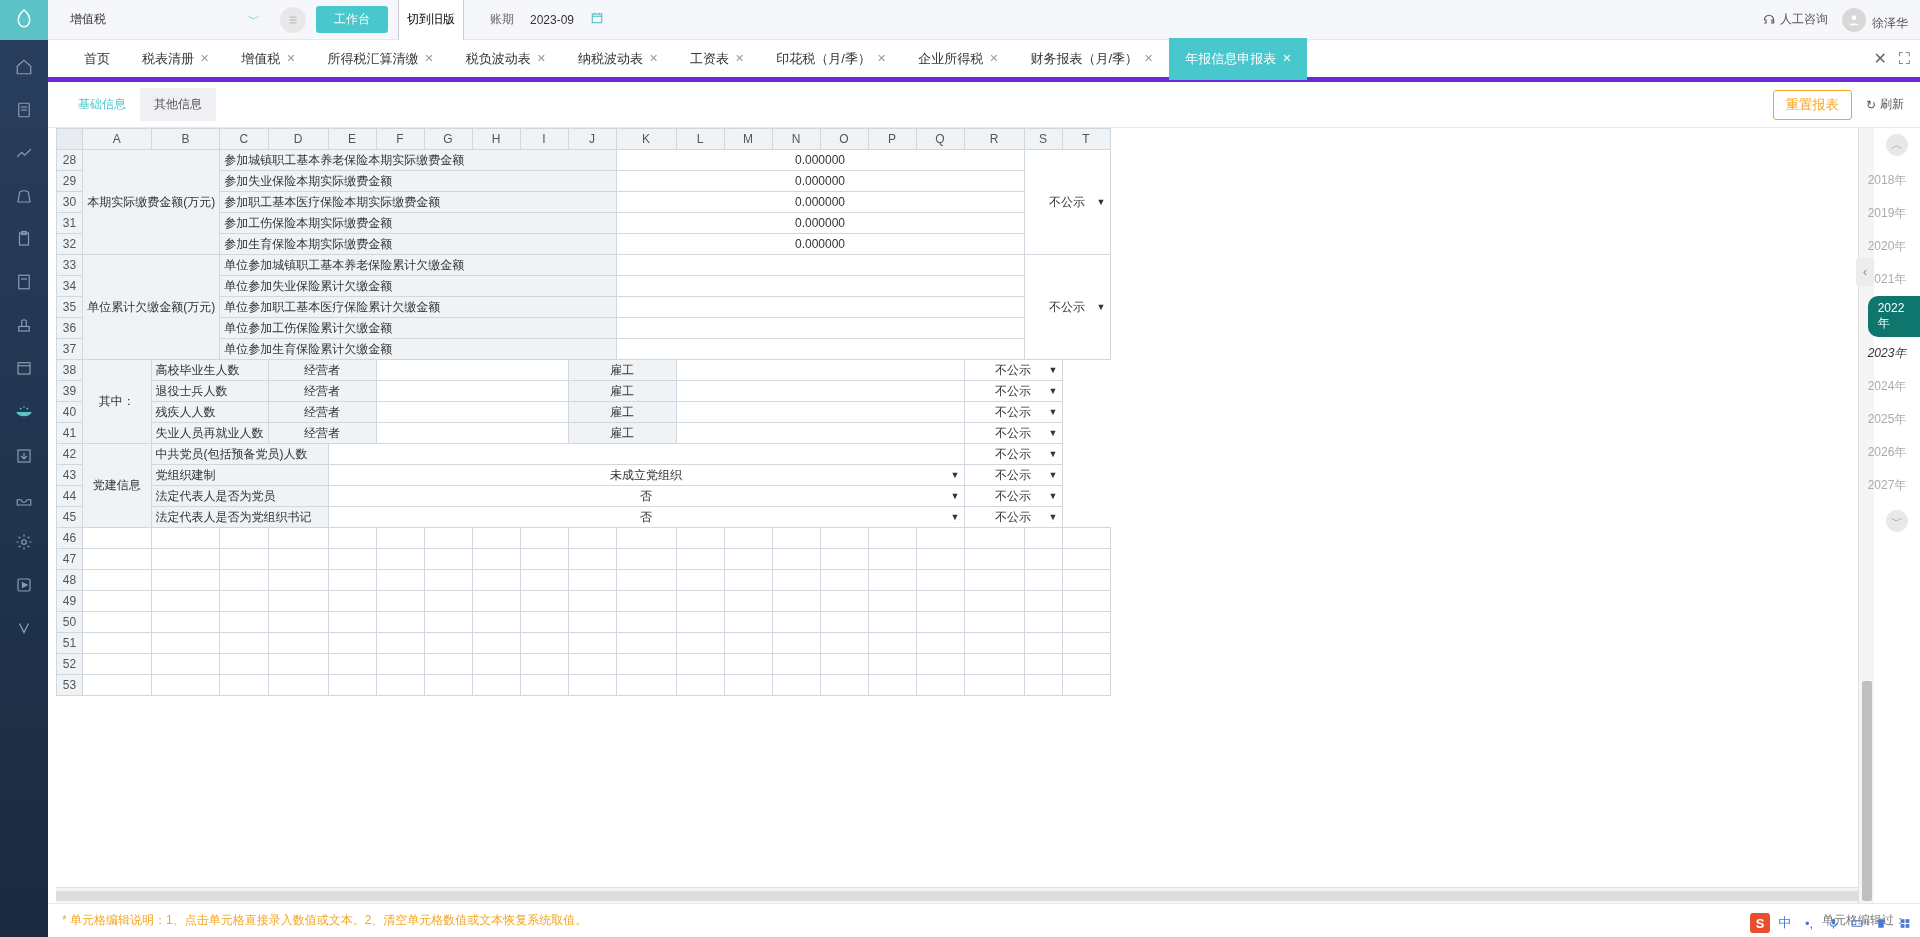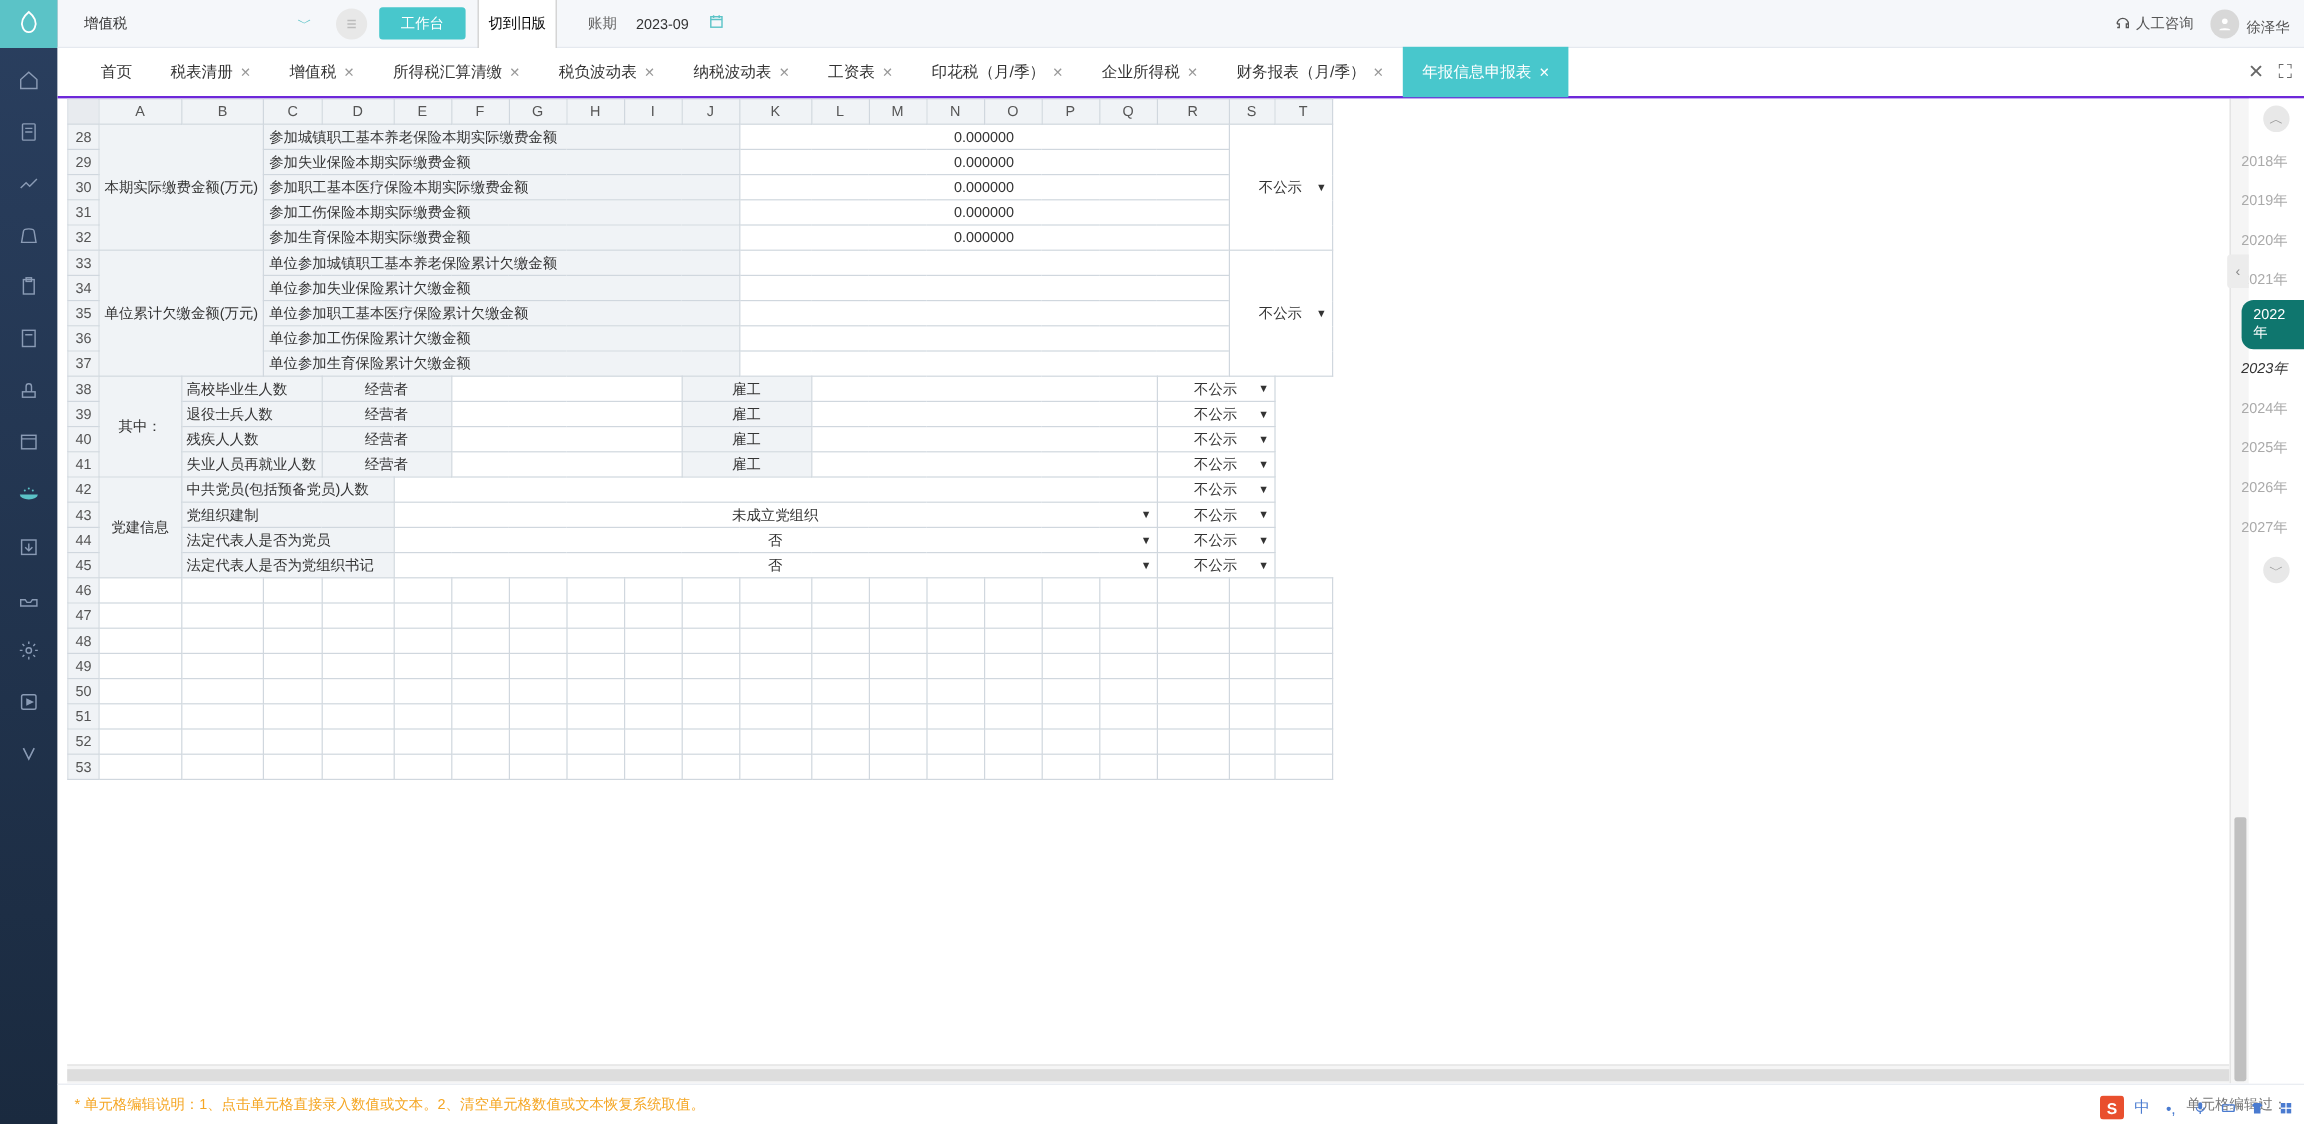--- a/index.html
+++ b/index.html
@@ -27,21 +27,21 @@
 .btn-outline { background: #fff; border: 1px solid #ccc; padding: 21px 8px; border-radius: 3px; cursor: pointer; font-size: 12px; }
 .period-label { color: #666; margin-left: 16px; }
 .period-val { color: #333; margin-left: 6px; }
 .cal-icon { color: #5bc3c7; margin-left: 6px; cursor: pointer; }
 .topbar-right { margin-left: auto; display: flex; align-items: center; gap: 14px; }
 .help-link { display: flex; align-items: center; gap: 4px; color: #555; cursor: pointer; }
 .user-box { display: flex; align-items: flex-end; gap: 6px; color: #555; }
 .avatar { width: 24px; height: 24px; border-radius: 50%; background: #d8d8d8; display:flex;align-items:center;justify-content:center;color:#fff; }
 
 
-.tabs { height: 42px; background: #fff; border-bottom: 2px solid #6d28d9; display: flex; align-items: center; padding-left: 20px; position: relative; }
+.tabs { height: 42px; background: #fff; border-bottom: 5px solid #6d28d9; display: flex; align-items: center; padding-left: 20px; position: relative; }
 .tab { padding: 0 16px; height: 42px; display: flex; align-items: center; gap: 6px; cursor: pointer; color: #333; font-size: 13px; }
 .tab.active { background: #48c7cc; color: #fff; }
 .tab .x { color: #999; font-size: 11px; }
 .tab.active .x { color: #fff; }
 .tabs-right { margin-left: auto; display: flex; align-items: center; gap: 12px; padding-right: 10px; }
 .tabs-right .ic { cursor: pointer; color: #666; font-size: 16px; }
 
 
 .subheader { height: 46px; background: #fff; border-bottom: 1px solid #e5e9ef; display: flex; align-items: center; padding: 0 16px; }
 .subtabs { display: flex; }
@@ -249,20 +249,33 @@
             <span>年报信息申报表</span>
             <span class="x">✕</span>
           </div>
         </div>
       <div class="tabs-right">
         <span class="ic">✕</span>
         <span class="ic">⛶</span>
       </div>
     </div>
 
+    <div class="subheader">
+      <div class="subtabs">
+        <div class="subtab active">基础信息</div>
+        <div class="subtab">其他信息</div>
+      </div>
+      <div class="subheader-right">
+        <button class="reset-btn">重置报表</button>
+        <div class="refresh-link">
+          <span>↻</span>
+          <span>刷新</span>
+        </div>
+      </div>
+    </div>
 
     <div class="sheet-wrap">
       <div class="sheet-container">
         <div class="sheet-scroll">
           <table class="sheet" id="sheet">
               <thead>
                 <tr>
                   <th class="corner"></th>
                   <th style="width:60px">A</th>
                   <th style="width:60px">B</th>

